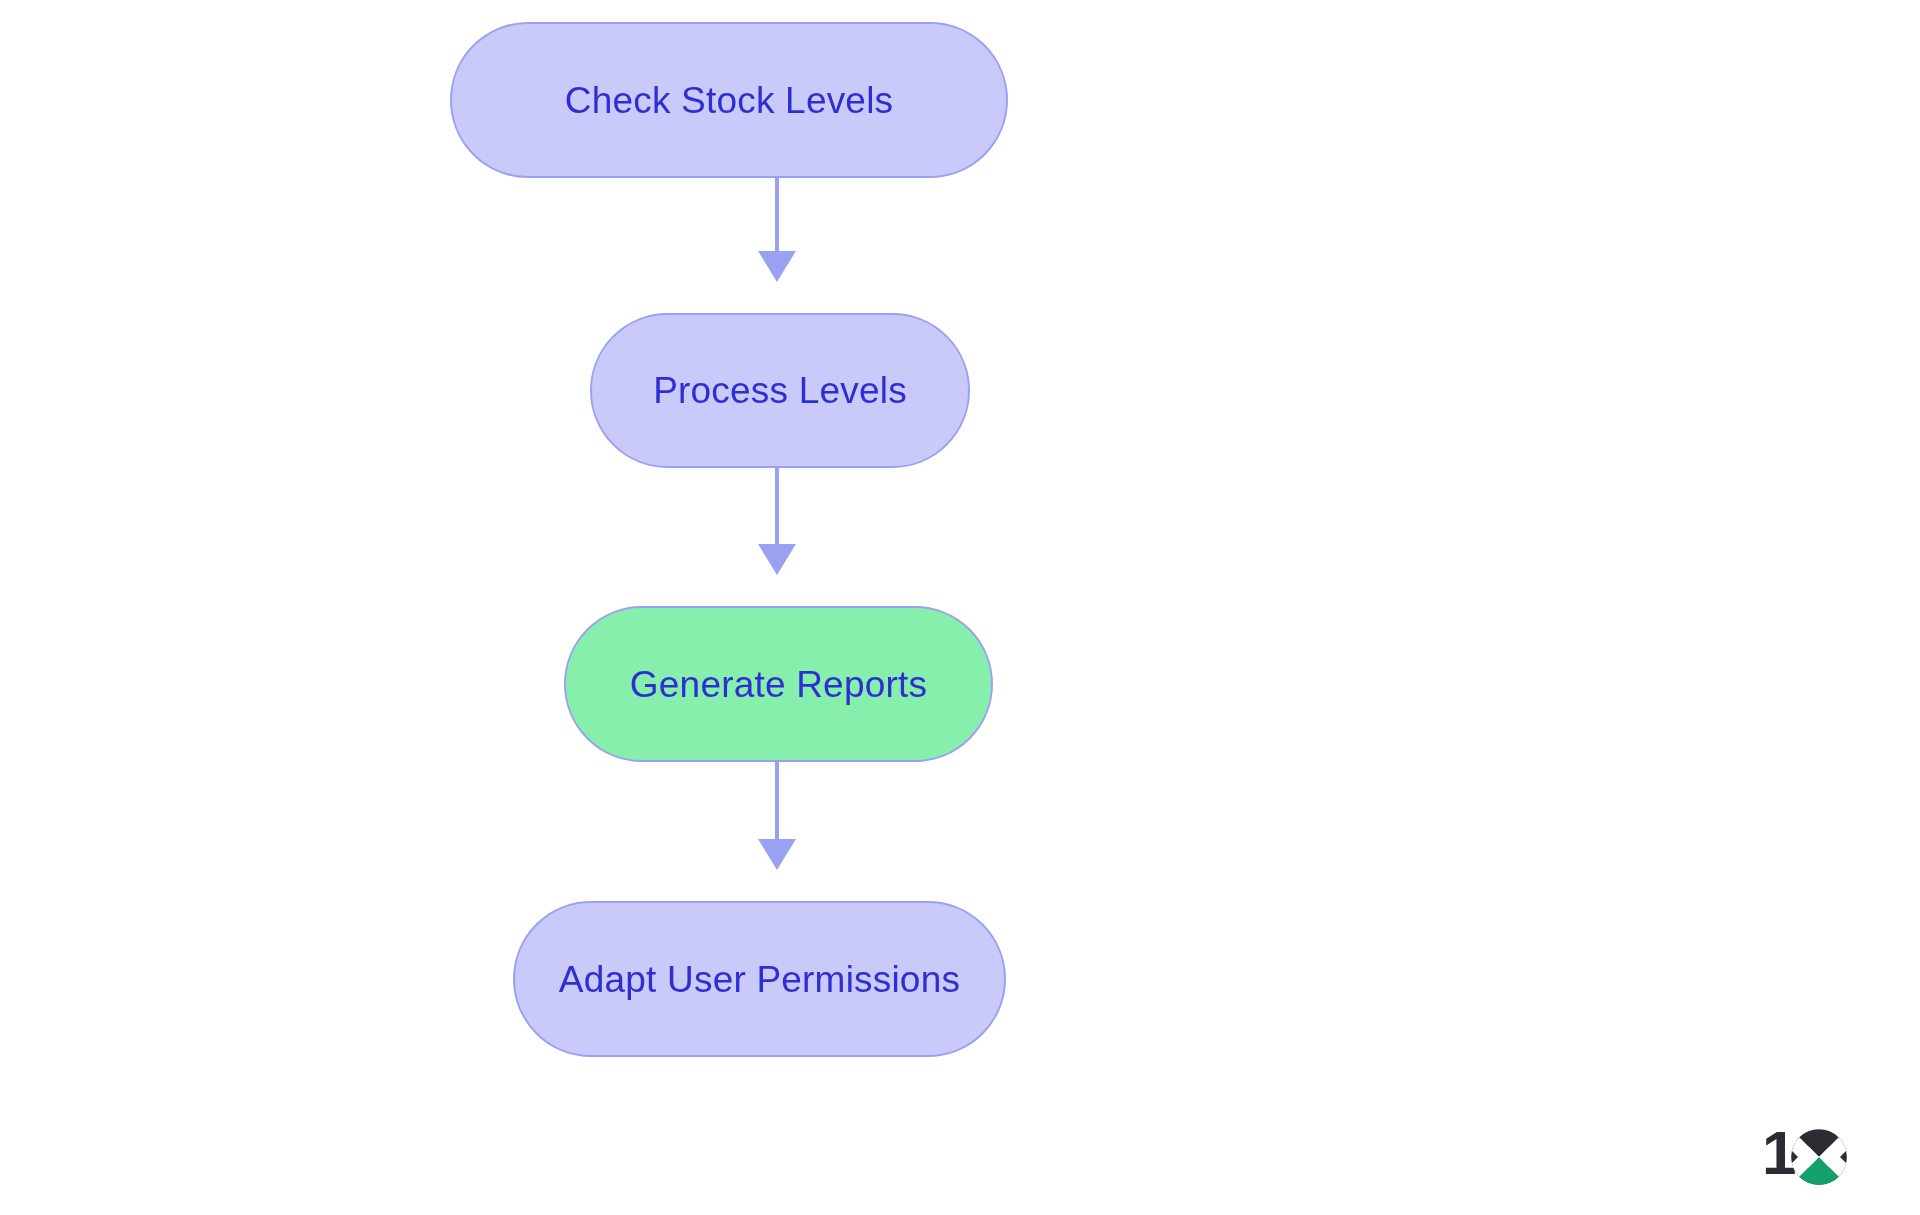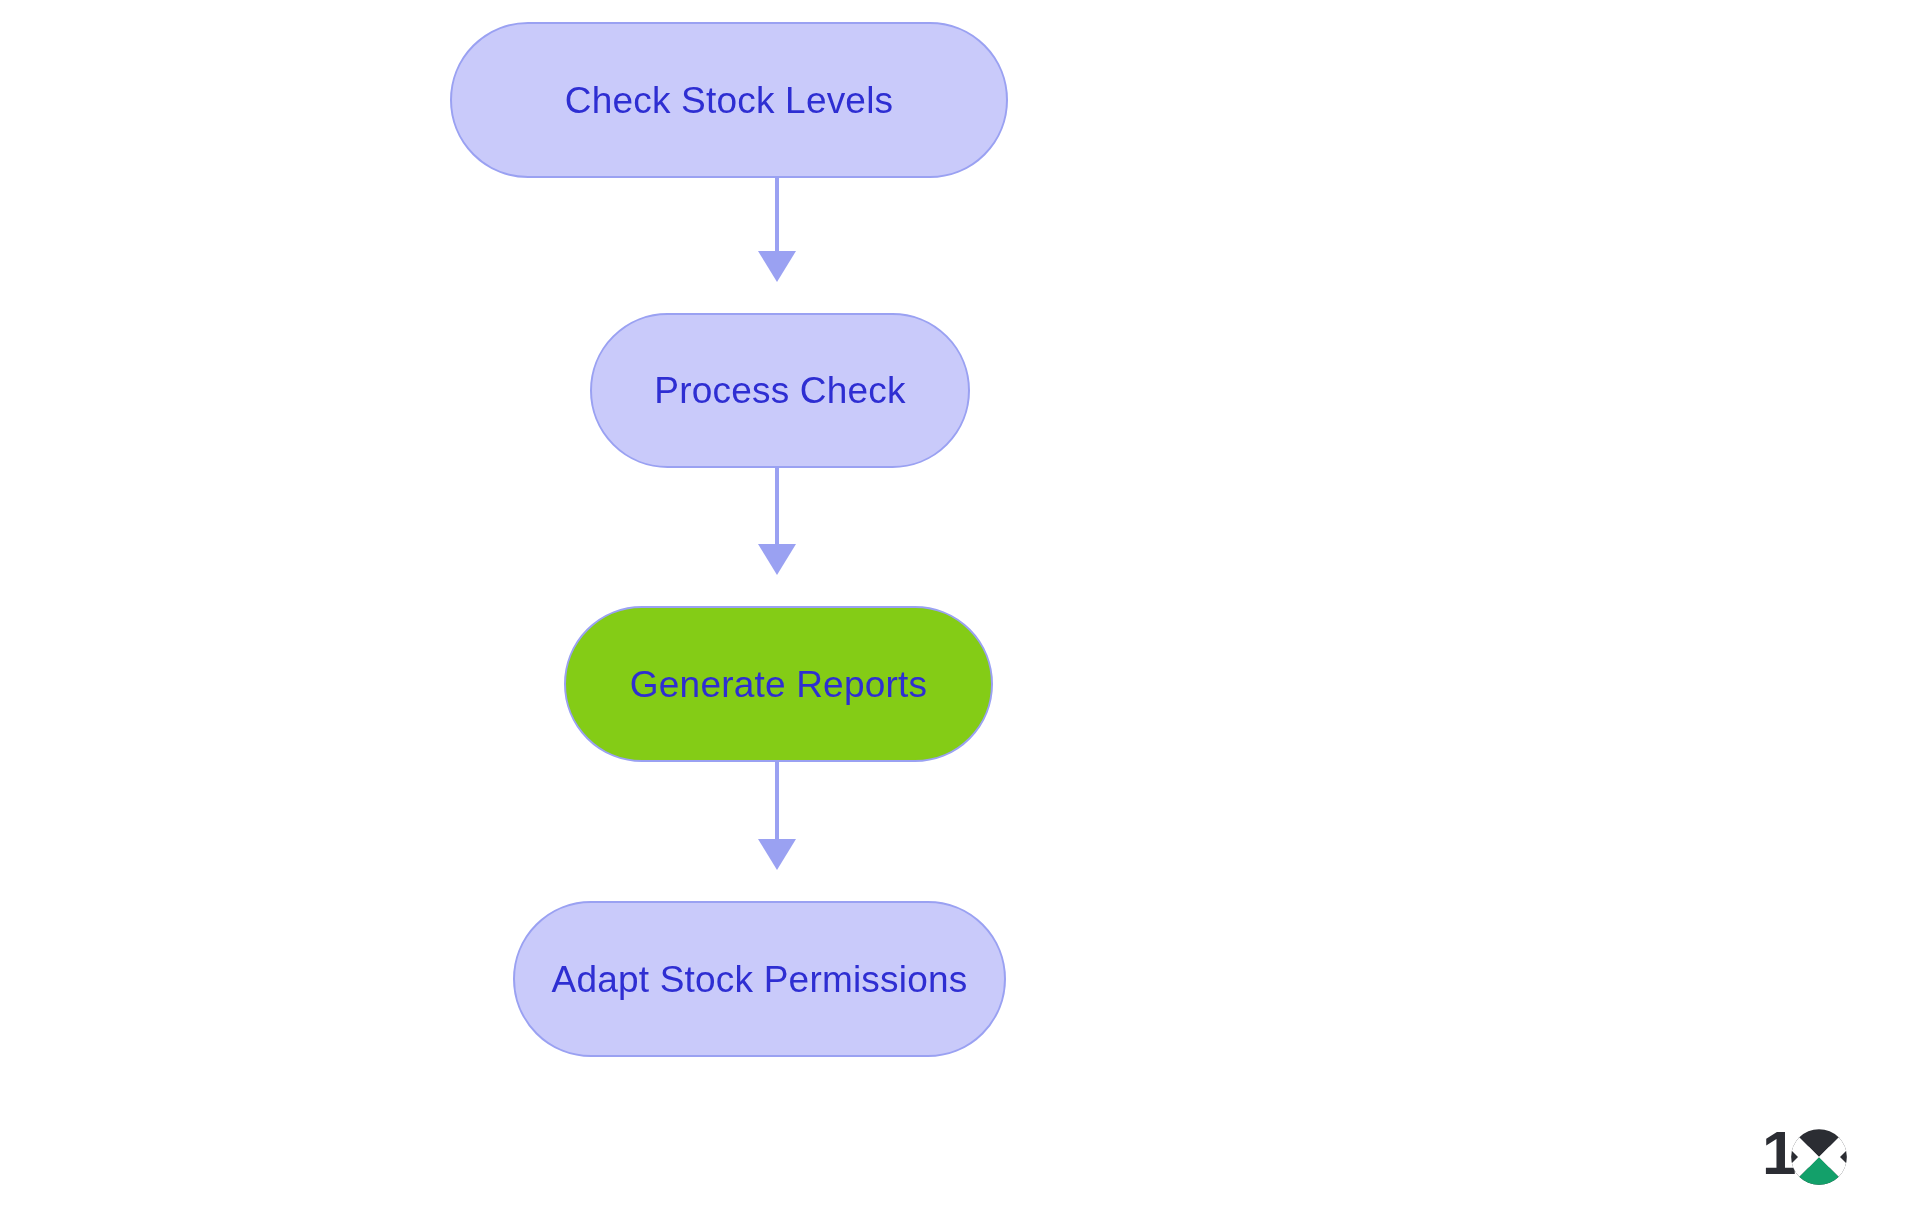--- a/index.html
+++ b/index.html
@@ -100,29 +100,29 @@
       <div class="edge-line" style="height: 77px; background: rgb(154, 161, 242);"></div>
       <div class="edge-head" style="left: -17px; top: 77px; border-top-color: rgb(154, 161, 242);"></div>
     </div>
 
   <div class="node" id="node-0" style="left: 450px; top: 22px; width: 558px; height: 156px; background: rgb(201, 202, 250); border-color: rgb(154, 161, 242); color: rgb(46, 46, 210);">
     <span class="node-label">Check Stock Levels</span>
   </div>
 
 
   <div class="node" id="node-2" style="left: 590px; top: 313px; width: 380px; height: 155px; background: rgb(201, 202, 250); border-color: rgb(154, 161, 242); color: rgb(46, 46, 210);">
-    <span class="node-label">Process Check</span>
+    <span class="node-label">Process Levels</span>
   </div>
 
-  <div class="node" id="node-3" style="left: 564px; top: 606px; width: 429px; height: 156px; background: #84cc16; border-color: rgb(154, 161, 242); color: rgb(46, 46, 210);">
+  <div class="node" id="node-3" style="left: 564px; top: 606px; width: 429px; height: 156px; background: #86efac; border-color: rgb(154, 161, 242); color: rgb(46, 46, 210);">
     <span class="node-label">Generate Reports</span>
   </div>
 
   <div class="node" id="node-4" style="left: 513px; top: 901px; width: 493px; height: 156px; background: rgb(201, 202, 250); border-color: rgb(154, 161, 242); color: rgb(46, 46, 210);">
-    <span class="node-label">Adapt Stock Permissions</span>
+    <span class="node-label">Adapt User Permissions</span>
   </div>
 
   <div id="logo">
     <span class="logo-one" style="color: rgb(43, 45, 51);">1</span>
     <span class="logo-mark">
       <svg viewBox="0 0 100 100" width="58" height="58" aria-hidden="true">
         <defs>
           <clipPath id="clipCircle">
               <circle cx="50" cy="50" r="48"></circle>
             </clipPath>

